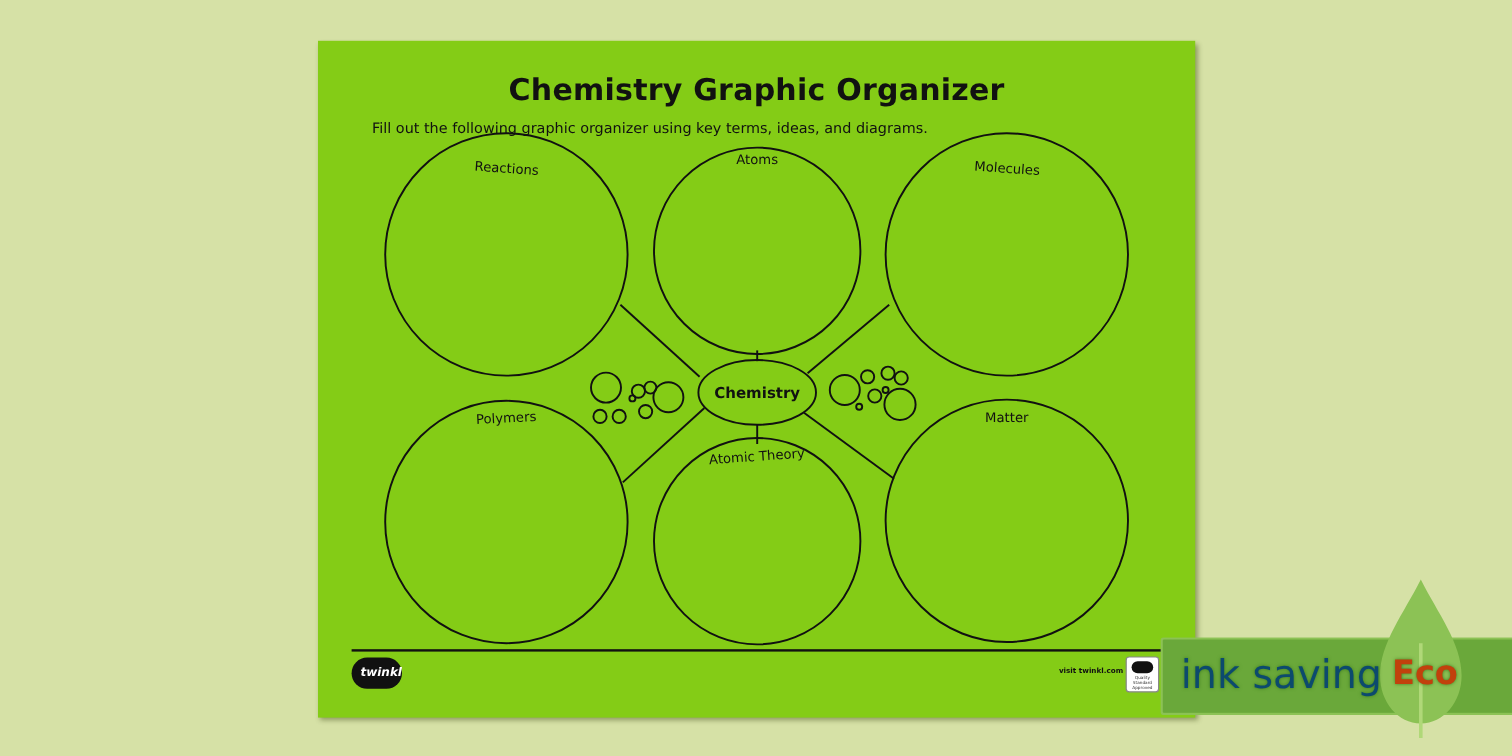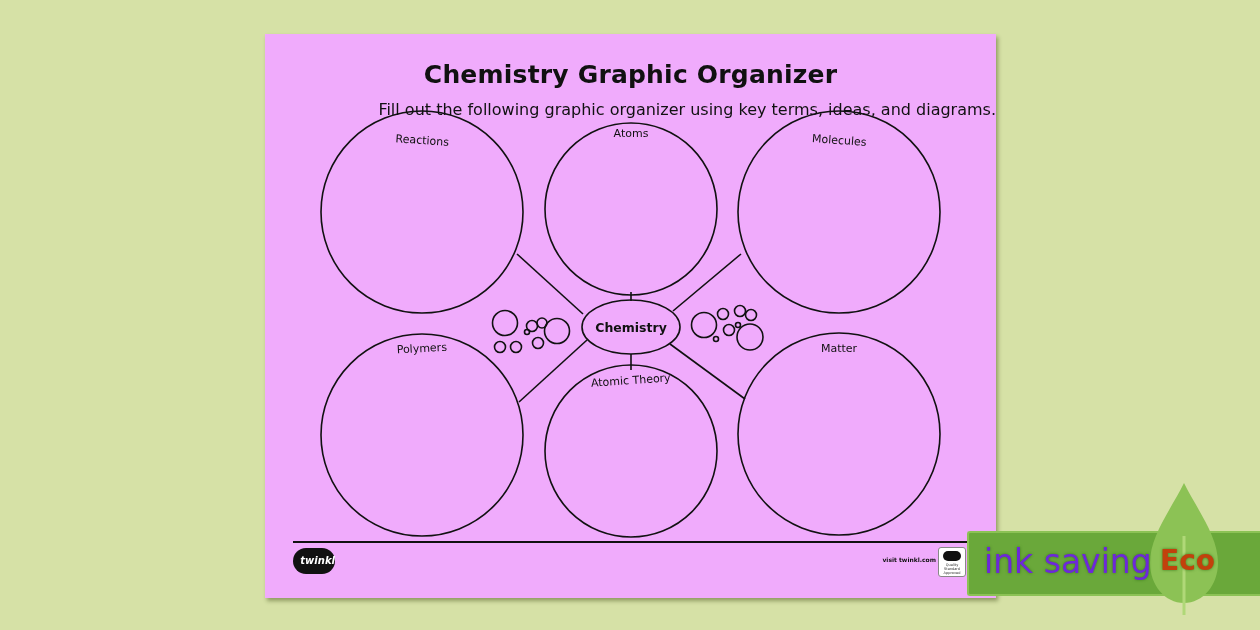--- a/index.html
+++ b/index.html
@@ -1,30 +1,30 @@
 <!DOCTYPE html>
 <html><head>
 <meta charset="utf-8">
 <style>
   html,body{margin:0;padding:0;}
   body{width:1260px;height:630px;background:#d6e1a6;position:relative;overflow:hidden;font-family:"DejaVu Sans",sans-serif;}
-  .sheet{position:absolute;left:265px;top:34px;width:731px;height:564px;background:#f0abfc;box-shadow:2px 3px 4px rgba(60,70,20,.45);}
+  .sheet{position:absolute;left:265px;top:34px;width:731px;height:564px;background:#84cc16;box-shadow:2px 3px 4px rgba(60,70,20,.45);}
   .title{position:absolute;left:0;width:100%;top:26px;text-align:center;font-family:"DejaVu Sans",sans-serif;font-weight:bold;font-size:25px;color:#111;letter-spacing:0.2px;}
-  .subtitle{position:absolute;left:0;width:100%;top:66px;text-align:right;font-size:16px;color:#111;}
+  .subtitle{position:absolute;left:0;width:100%;top:66px;text-align:left;font-size:12px;color:#111;padding-left:45px;}
   svg.org{position:absolute;left:0;top:0;}
   .lbl{font-family:"DejaVu Sans",sans-serif;font-size:11px;fill:#111;}
   .center-lbl{font-family:"DejaVu Sans",sans-serif;font-weight:bold;font-size:12.5px;fill:#111;}
   .footer-line{position:absolute;left:28px;right:28px;top:507px;height:2px;background:#111;}
   .logo{position:absolute;left:28px;top:514px;width:42px;height:26px;background:#111;border-radius:14px;color:#fff;font-size:10px;font-weight:bold;text-align:right;line-height:26px;font-style:italic;}
   .visit{position:absolute;right:60px;top:522px;font-size:6px;color:#111;font-weight:bold;}
   .badge{position:absolute;right:30px;top:513px;width:26px;height:28px;border:1px solid #888;border-radius:3px;background:#fff;}
   .badge .dot{position:absolute;left:4px;top:3px;width:18px;height:10px;background:#111;border-radius:6px;}
   .badge .t{position:absolute;left:2px;top:15px;width:22px;font-size:3.5px;color:#333;text-align:center;line-height:4px;}
   .eco-bar{position:absolute;left:967px;top:531px;width:300px;height:65px;background:#6aa83a;border:2px solid #8cc255;border-right:none;box-sizing:border-box;border-radius:3px 0 0 3px;}
-  .eco-text{position:absolute;left:984px;top:542px;font-size:33px;color:#6d28d9;font-family:"DejaVu Sans",sans-serif;text-shadow:0 0 3px #3d7a1e;}
+  .eco-text{position:absolute;left:984px;top:542px;font-size:33px;color:#0c4a6e;font-family:"DejaVu Sans",sans-serif;text-shadow:0 0 3px #3d7a1e;}
   .eco-drop{position:absolute;left:1148px;top:481px;}
   .eco-word{position:absolute;left:1160px;top:544px;font-size:28px;font-weight:bold;color:#c2410c;text-shadow:0 0 3px #3d7a1e;}
 </style>
 </head>
 <body>
 
 <div class="sheet">
   <div class="title">Chemistry Graphic Organizer</div>
   <div class="subtitle">Fill out the following graphic organizer using key terms, ideas, and diagrams.</div>
 

